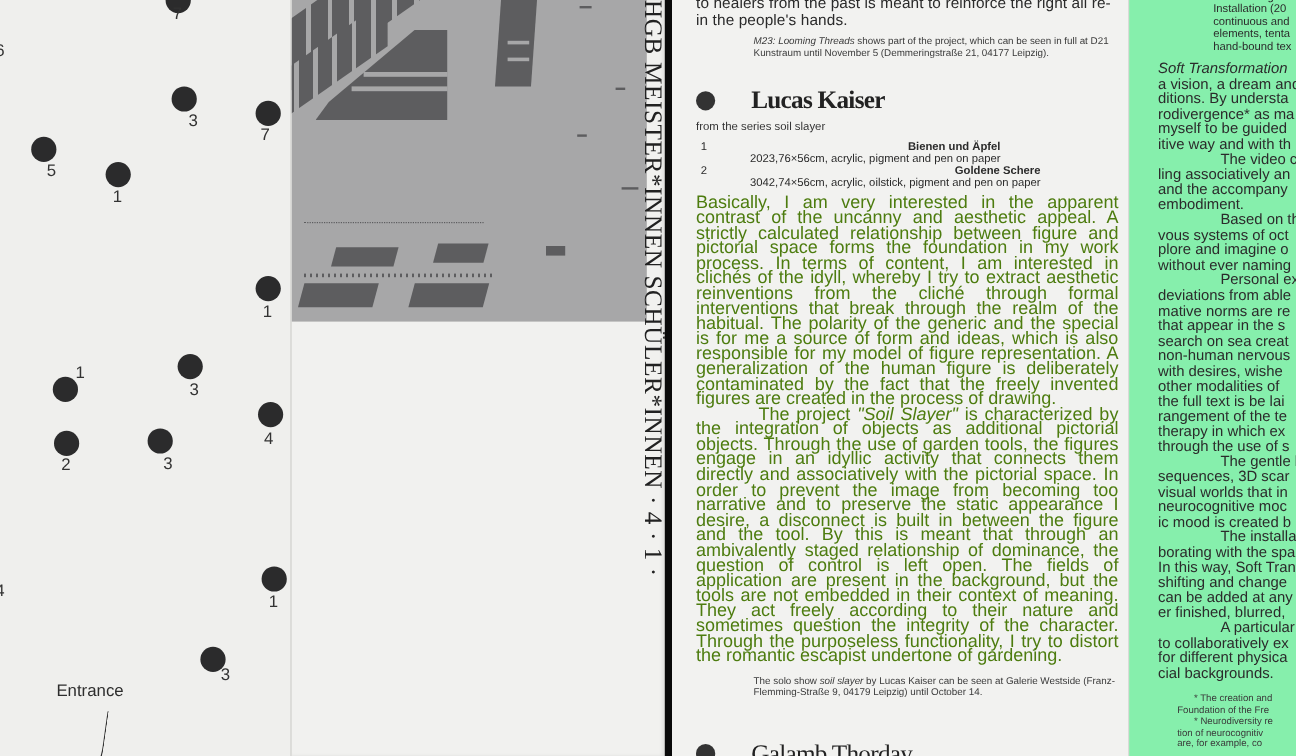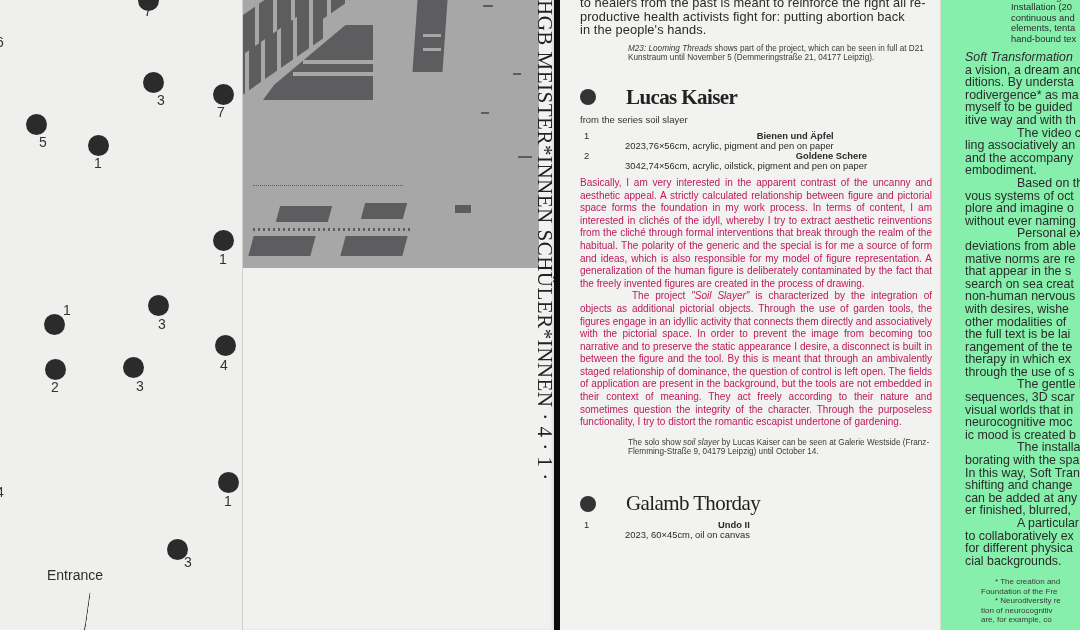--- a/index.html
+++ b/index.html
@@ -24,21 +24,21 @@
     .shape { position: absolute; background: #5d5d5f; }
 
     #vertical-title { position: absolute; left: 290px; top: 0; width: 22px; height: 630px; }
     #vertical-title span {
       position: absolute; left: 50%; top: 0;
       transform-origin: 0 0; transform: rotate(90deg) translate(0, -50%);
       white-space: nowrap; font-family: "Liberation Serif", serif; font-size: 21px; letter-spacing: 0.5px; color: #222;
     }
 
     
-    .body-text { font-size: 10px; line-height: 12.6px; color: #be185d; text-align: justify; }
+    .body-text { font-size: 15px; line-height: 12.6px; color: #4d7c0f; text-align: justify; }
     .indent { text-indent: 52px; }
     .note { font-size: 8.2px; line-height: 9.6px; color: #3a3a3a; padding-left: 48px; }
     .artist-head { display: flex; align-items: center; margin-top: 22px; }
     .artist-dot { width: 16px; height: 16px; border-radius: 50%; background: #333; margin-left: 20px; margin-right: 30px; }
     .artist-name { font-family: "Liberation Serif", serif; font-size: 21px; letter-spacing: -0.6px; color: #222; }
     .series { font-size: 9.5px; color: #333; margin-top: 4px; padding-left: 20px; }
     .works { margin-top: 6px; padding-left: 20px; }
     .work { display: flex; font-size: 9.4px; line-height: 10px; }
     .work-num { width: 45px; padding-left: 4px; }
     .work-title { font-weight: bold; text-align: right; }
@@ -118,21 +118,20 @@
     <span>HGB MEISTER*INNEN SCHÜLER*INNEN · 4 · 1 ·</span>
   </div>
 </div>
 
 <div id="spine"></div>
 
 <div class="page" id="text-page">
   <div class="pad" style="padding-top:0px;margin-top:-4px;">
     <div style="font-size:12.8px;line-height:13.6px;letter-spacing:0.1px;padding-right:0;">
       <div>to healers from the past is meant to reinforce the right all re-</div>
-      <div>productive health activists fight for: putting abortion back</div>
       <div>in the people's hands.</div>
     </div>
     <div class="note" style="margin-top:7px;">
       <i>M23: Looming Threads</i><span> shows part of the project, which can be seen in full at D21 Kunstraum until November 5 (Demmeringstraße 21, 04177 Leipzig).</span>
     </div>
   </div>
 
   <div class="artist-head" style="margin-top:22px;font-weight:bold;">
     <div class="artist-dot"></div>
     <div class="artist-name">Lucas Kaiser</div>

